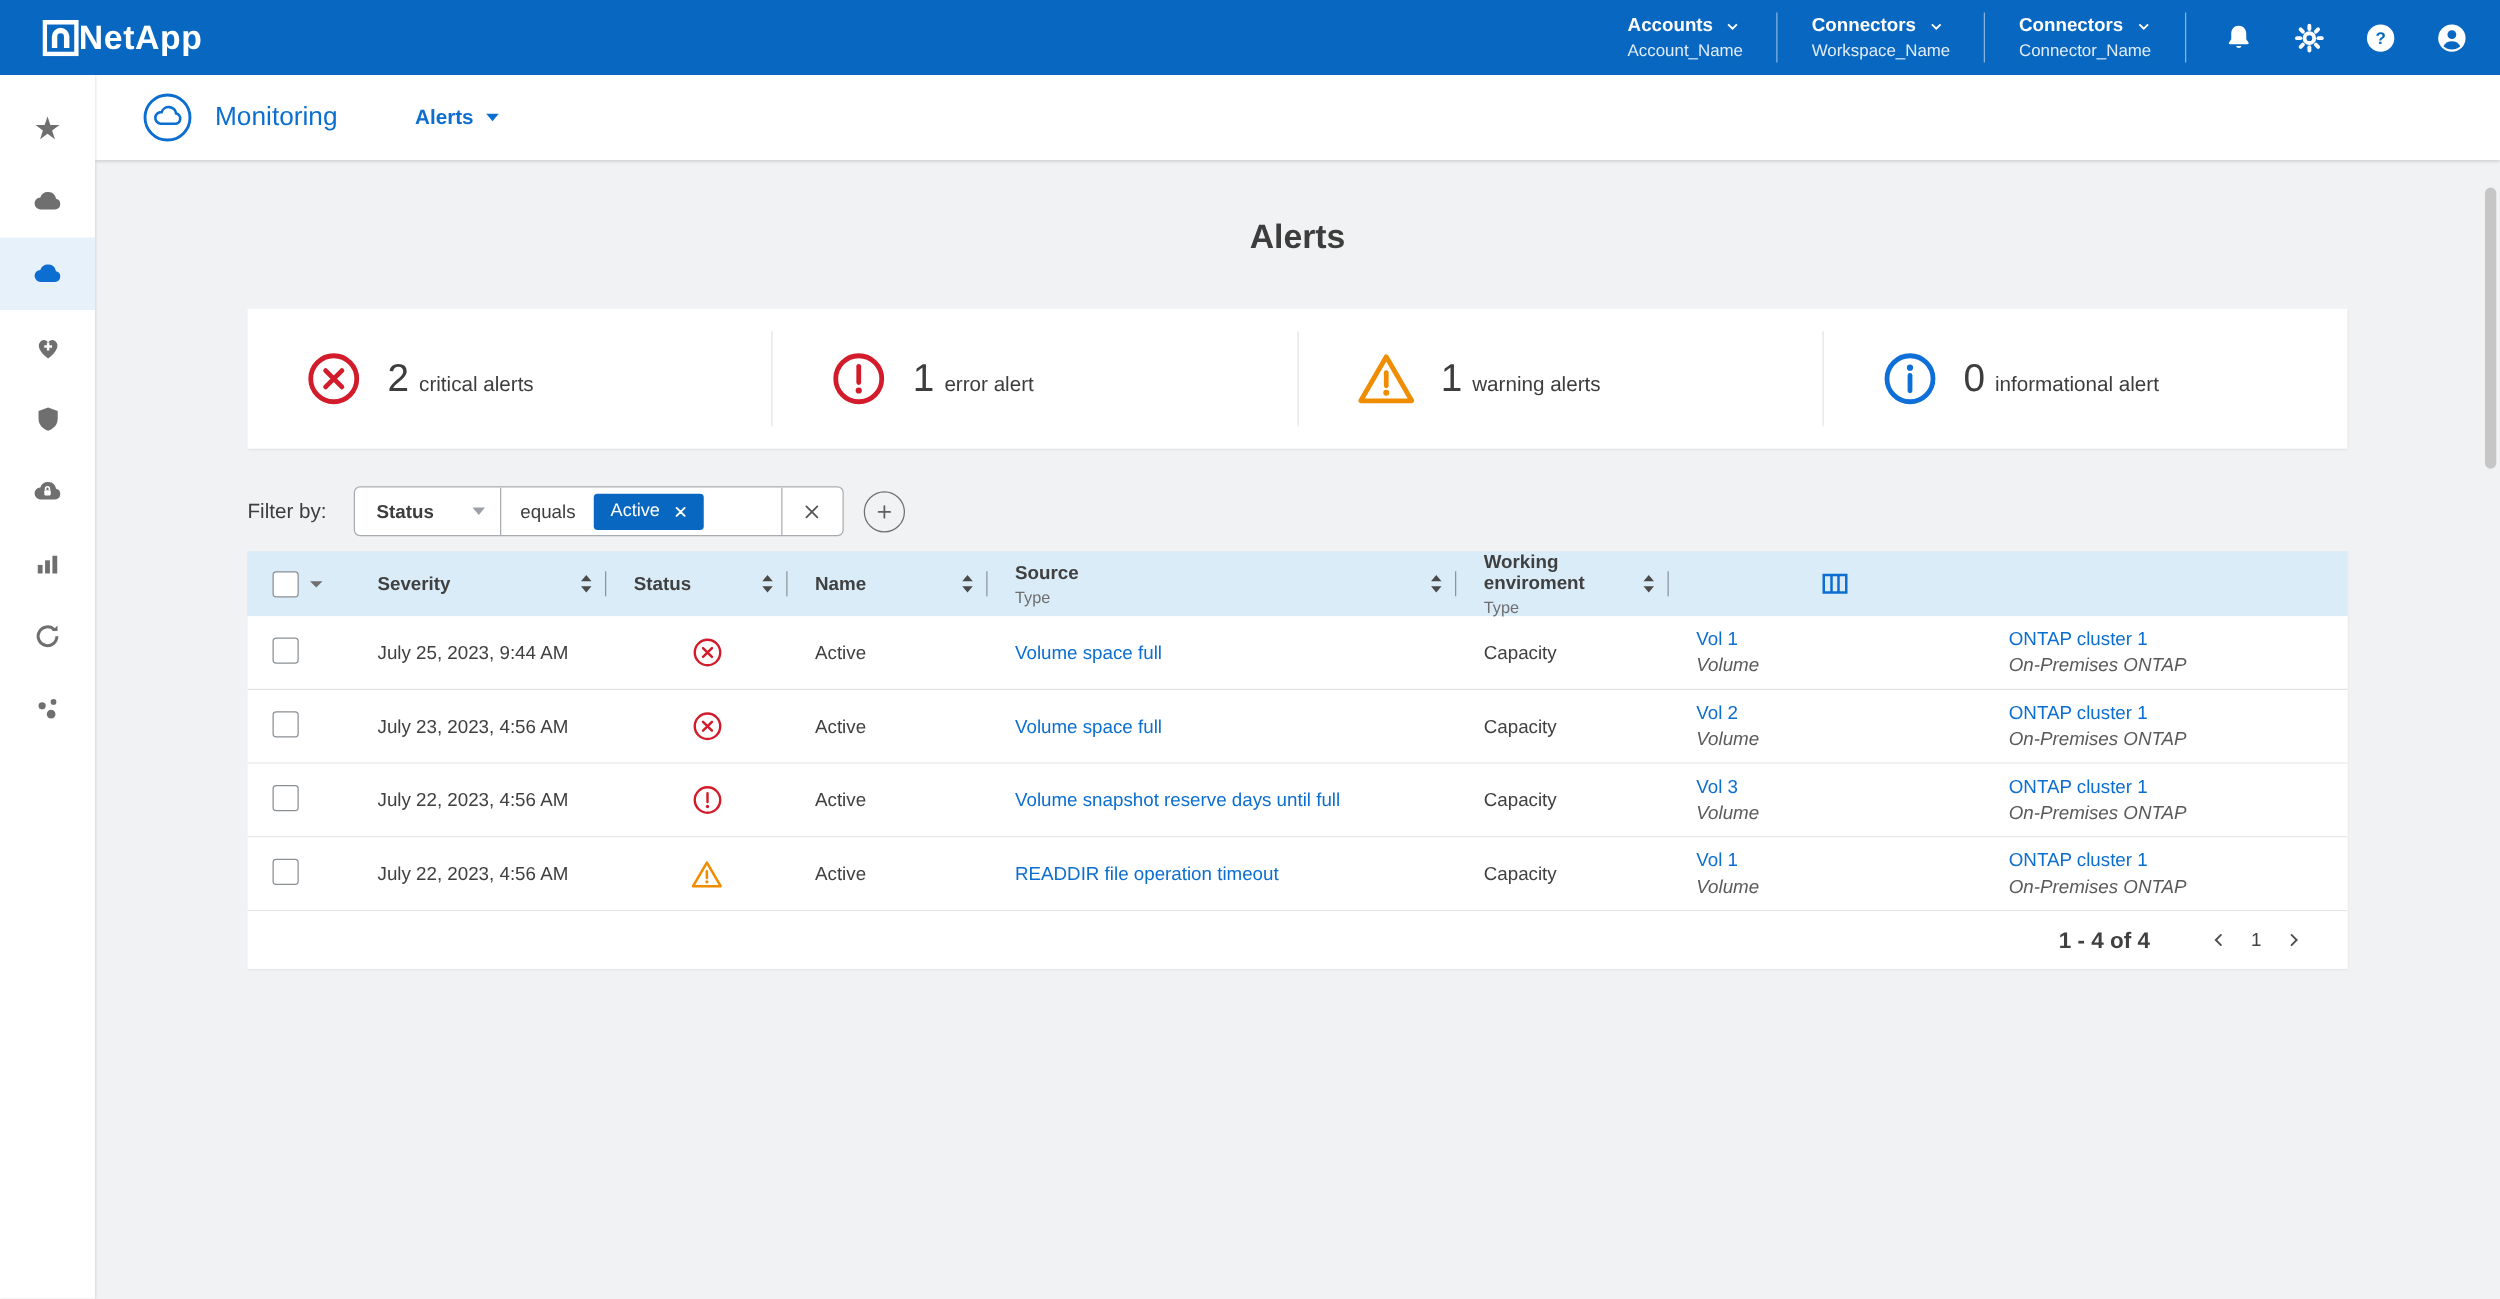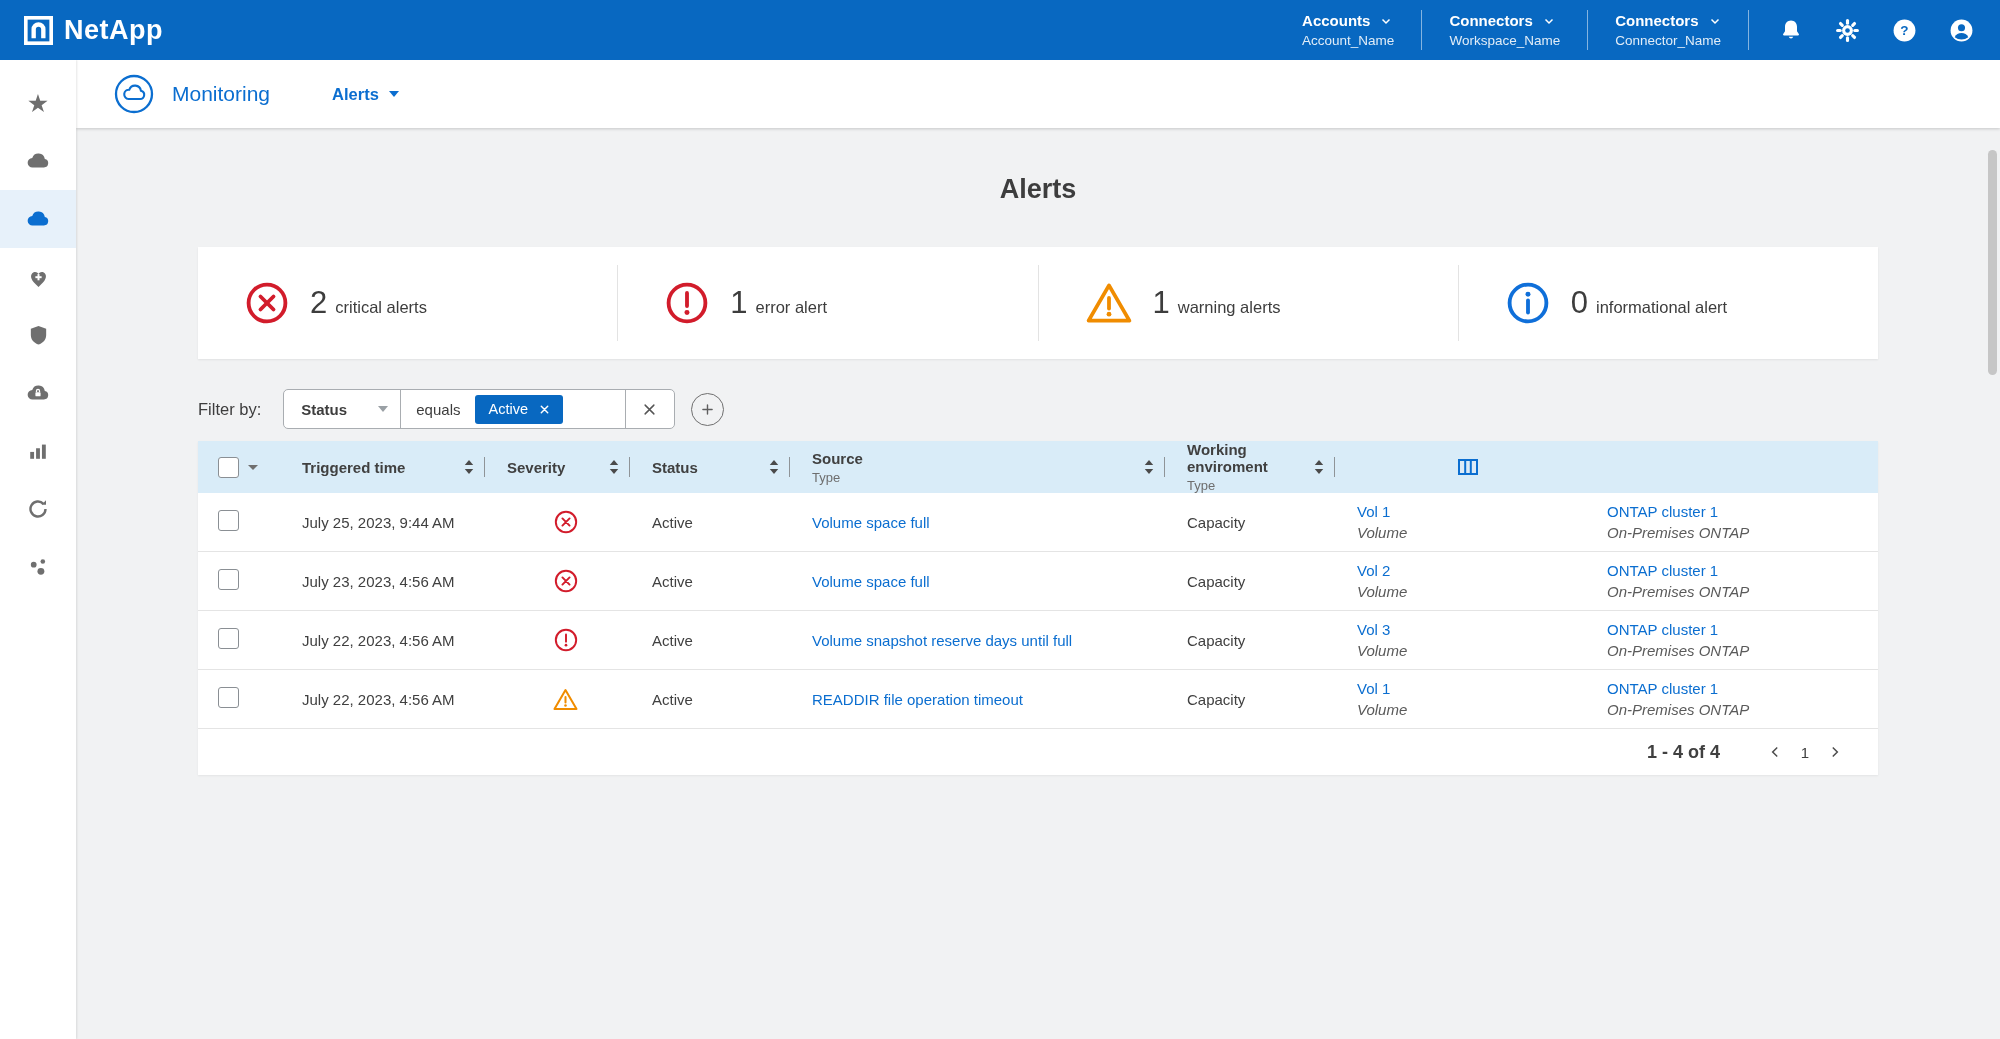--- a/index.html
+++ b/index.html
@@ -9,21 +9,21 @@
     background:#f1f2f3;
     position:relative;
     overflow:hidden;
     color:#404040;
   }
   
   .topbar {
     position:absolute; left:0; top:0; width:2000px; height:60px;
     background:#0868C1; display:flex; align-items:center; color:#fff; z-index:5;
   }
-  .brand { display:flex; align-items:center; gap:11px; margin-left:24px; }
+  .brand { display:flex; align-items:center; margin-left:34px; }
   .brand-text { font-size:27px; font-weight:bold; letter-spacing:.5px; }
   .topnav { margin-left:auto; display:flex; align-items:center; padding-right:26px; }
   .nav-group { padding:0 27px; cursor:pointer; }
   .g-label { font-weight:bold; font-size:15px; display:flex; align-items:center; gap:10px; }
   .g-value { font-size:13.5px; opacity:.88; margin-top:4px; font-weight:normal; }
   .nav-sep { width:1px; height:40px; background:rgba(255,255,255,.5); }
   .top-icons { display:flex; align-items:center; gap:32px; margin-left:30px; }
   .top-icons span { display:flex; cursor:pointer; }
 
   
@@ -391,32 +391,20 @@
 
 
     <section class="alert-table">
 
       <div class="t-head">
         <div class="h-cell sel-cell" style="justify-content:flex-start">
           <span class="checkbox"></span>
           <span class="caret-down-gray" style="border-top-width:5.5px"></span>
         </div>
         <div class="h-cell">
-          <span class="h-label">Triggered time</span>
-          <span class="h-sort">
-              <span class="sort-btn">
-                <svg width="12" height="16" viewBox="0 0 12 16" fill="#4a4a4a">
-                  <path d="M6 1l4.2 5H1.8z"></path>
-                  <path d="M6 15l4.2-5H1.8z"></path>
-                </svg>
-              </span>
-              <span class="vline"></span>
-            </span>
-        </div>
-        <div class="h-cell">
           <span class="h-label">Severity</span>
           <span class="h-sort">
               <span class="sort-btn">
                 <svg width="12" height="16" viewBox="0 0 12 16" fill="#4a4a4a">
                   <path d="M6 1l4.2 5H1.8z"></path>
                   <path d="M6 15l4.2-5H1.8z"></path>
                 </svg>
               </span>
               <span class="vline"></span>
             </span>
@@ -427,20 +415,32 @@
               <span class="sort-btn">
                 <svg width="12" height="16" viewBox="0 0 12 16" fill="#4a4a4a">
                   <path d="M6 1l4.2 5H1.8z"></path>
                   <path d="M6 15l4.2-5H1.8z"></path>
                 </svg>
               </span>
               <span class="vline"></span>
             </span>
         </div>
         <div class="h-cell">
+          <span class="h-label">Name</span>
+          <span class="h-sort">
+              <span class="sort-btn">
+                <svg width="12" height="16" viewBox="0 0 12 16" fill="#4a4a4a">
+                  <path d="M6 1l4.2 5H1.8z"></path>
+                  <path d="M6 15l4.2-5H1.8z"></path>
+                </svg>
+              </span>
+              <span class="vline"></span>
+            </span>
+        </div>
+        <div class="h-cell">
           <span class="h-two">
             <span class="h-label">Source</span>
             <span class="h-sub">Type</span>
           </span>
           <span class="h-sort">
               <span class="sort-btn">
                 <svg width="12" height="16" viewBox="0 0 12 16" fill="#4a4a4a">
                   <path d="M6 1l4.2 5H1.8z"></path>
                   <path d="M6 15l4.2-5H1.8z"></path>
                 </svg>

